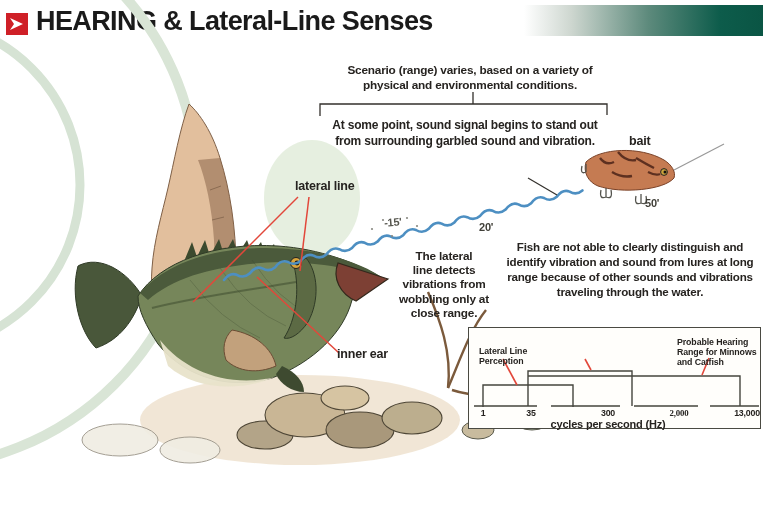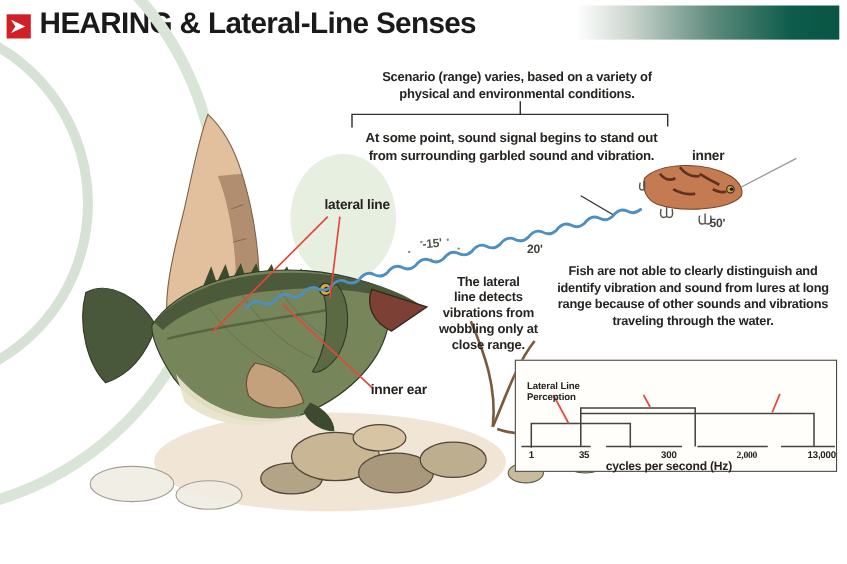--- a/index.html
+++ b/index.html
@@ -164,38 +164,41 @@
       <path d="M35,32 L49,58"></path>
       <path d="M117,32 L123,43"></path>
       <path d="M241,31 L234,48"></path>
     </g>
   </svg>
 
   <div class="txt ml center" style="left:322px;top:63px;width:296px;font-size:11.8px;line-height:14.5px;">Scenario (range) varies, based on a variety of
 physical and environmental conditions.</div>
   <div class="txt ml center" style="left:320px;top:118px;width:290px;font-size:12px;line-height:15.5px;">At some point, sound signal begins to stand out
 from surrounding garbled sound and vibration.</div>
-  <div class="txt" style="left:629px;top:134px;font-size:12.5px;">inner</div>
+  <div class="txt" style="left:629px;top:134px;font-size:12.5px;">bait</div>
   <div class="txt" style="left:384px;top:216px;font-size:11px;color:#56564e;transform:rotate(-5deg);">-15'</div>
   <div class="txt" style="left:479px;top:221px;font-size:11px;color:#403f38;">20'</div>
   <div class="txt" style="left:645px;top:197px;font-size:11px;color:#403f38;">50'</div>
   <div class="txt" style="left:295px;top:179px;font-size:12.5px;">lateral line</div>
   <div class="txt" style="left:337px;top:347px;font-size:12.5px;">inner ear</div>
   <div class="txt ml center" style="left:496px;top:239px;width:268px;font-size:11.6px;line-height:15px;">Fish are not able to clearly distinguish and
 identify vibration and sound from lures at long
 range because of other sounds and vibrations
 traveling through the water.</div>
   <div class="txt ml center" style="left:392px;top:249px;width:104px;font-size:11.8px;line-height:14.2px;">The lateral
 line detects
 vibrations from
 wobbling only at
 close range.</div>
 
   <div class="txt ml chart-label" style="left:479px;top:346px;">Lateral Line
 Perception</div>
+  <div class="txt ml chart-label" style="left:677px;top:337px;">Probable Hearing
+Range for Minnows
+and Catfish</div>
   <div class="txt tick" style="left:483px;top:408px;">1</div>
   <div class="txt tick" style="left:531px;top:408px;">35</div>
   <div class="txt tick" style="left:608px;top:408px;">300</div>
   <div class="txt tick" style="left:679px;top:408px;font-family:Liberation Serif, serif;">2,000</div>
   <div class="txt tick" style="left:747px;top:408px;">13,000</div>
   <div class="txt tick" style="left:608px;top:418px;font-size:11px;">cycles per second (Hz)</div>
 
 </div>
 
 </body></html>

